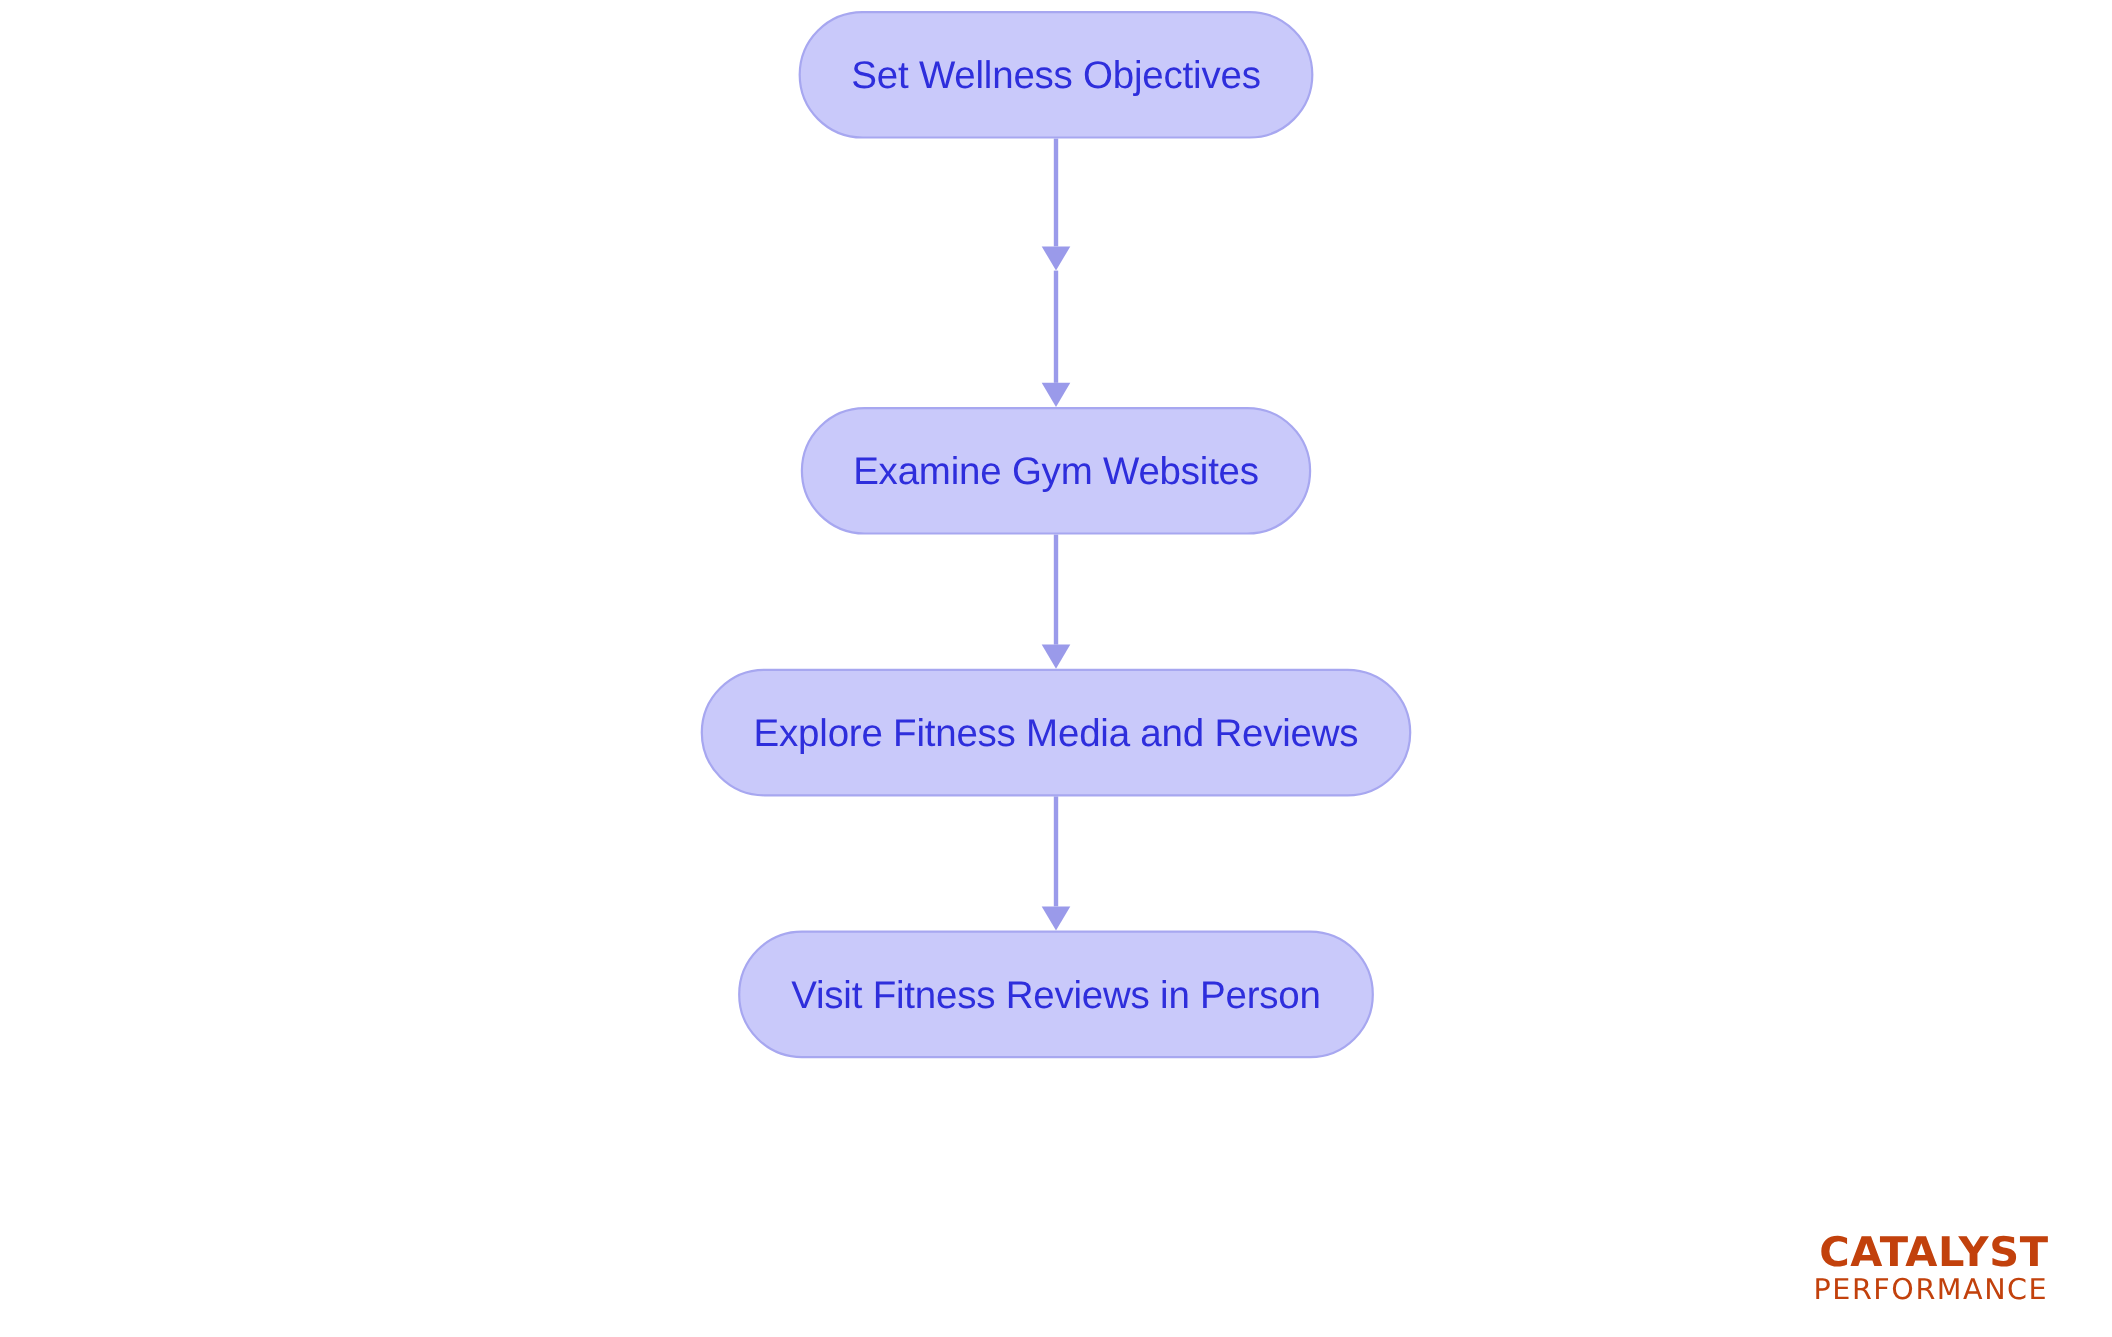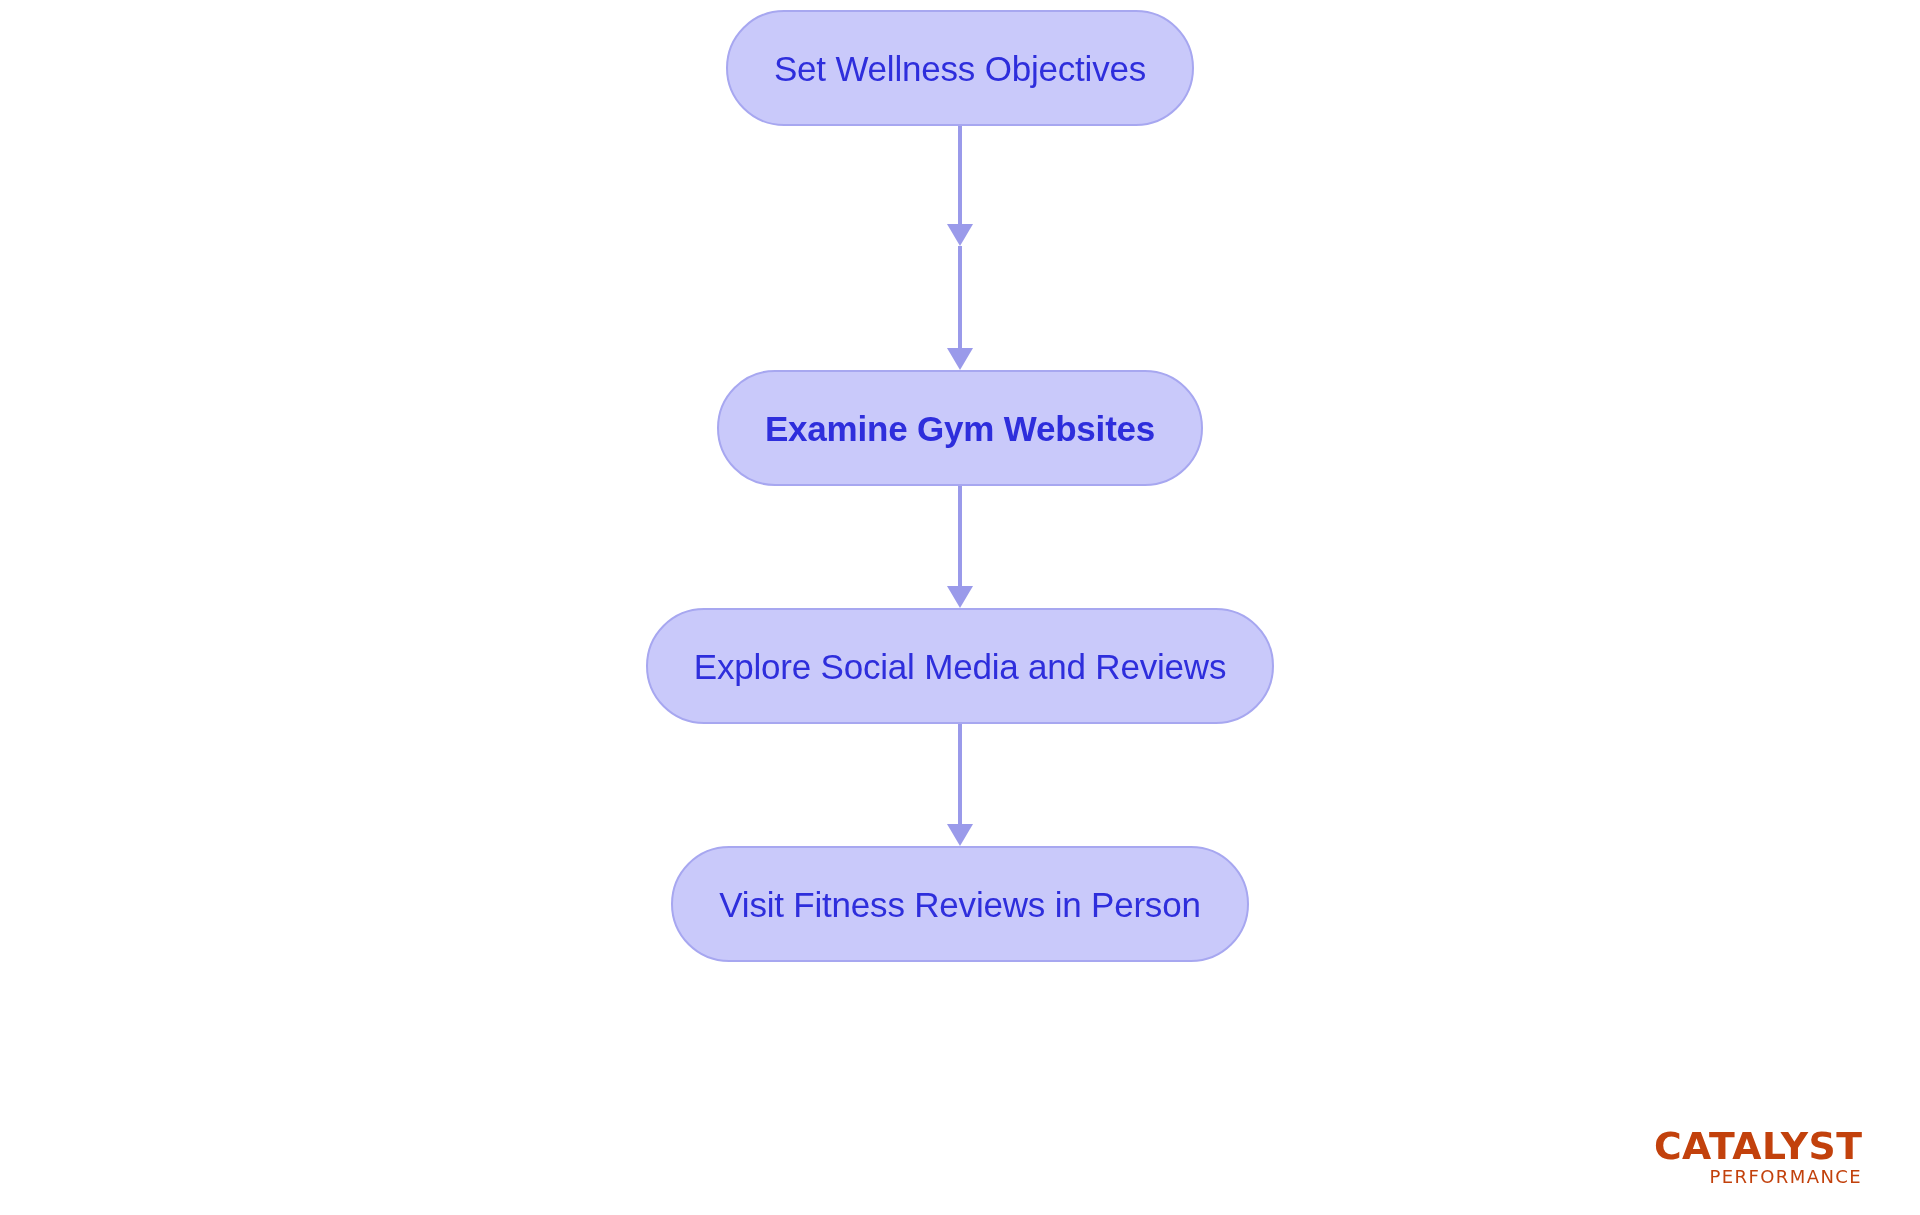--- a/index.html
+++ b/index.html
@@ -54,21 +54,21 @@
     height: 116px;
   }
 
   .node-label {
     display: block;
   }
 
   
   .n0 { min-width: 432px; }
   .n1 { min-width: 432px; }
-  .n2 { min-width: 420px; font-weight: bold; }
+  .n2 { min-width: 420px; }
   .n3 { min-width: 566px; }
   .n4 { min-width: 520px; }
 
   
   .connector {
     position: relative;
     width: 26px;
     display: flex;
     flex-direction: column;
     align-items: center;
@@ -111,21 +111,21 @@
     font-size: 37px;
     letter-spacing: 0.5px;
     line-height: 1.02;
     display: block;
     transform: scaleX(1.02);
     transform-origin: right center;
   }
   .logo-bottom {
     font-family: "DejaVu Sans", sans-serif;
     font-weight: 400;
-    font-size: 18px;
+    font-size: 26px;
     letter-spacing: 1.4px;
     line-height: 1.05;
     display: block;
     margin-top: 2px;
   }
 </style>
 </head>
 <body>
 
 <div id="canvas">
@@ -157,21 +157,21 @@
       </div>
     </div>
 
     <div class="connector c2">
       <div class="stem"></div>
       <div class="head"></div>
     </div>
 
     <div class="row">
       <div class="node n3">
-        <span class="node-label">Explore Social Media and Reviews</span>
+        <span class="node-label">Explore Fitness Media and Reviews</span>
       </div>
     </div>
 
     <div class="connector c3">
       <div class="stem"></div>
       <div class="head"></div>
     </div>
 
     <div class="row">
       <div class="node n4">

